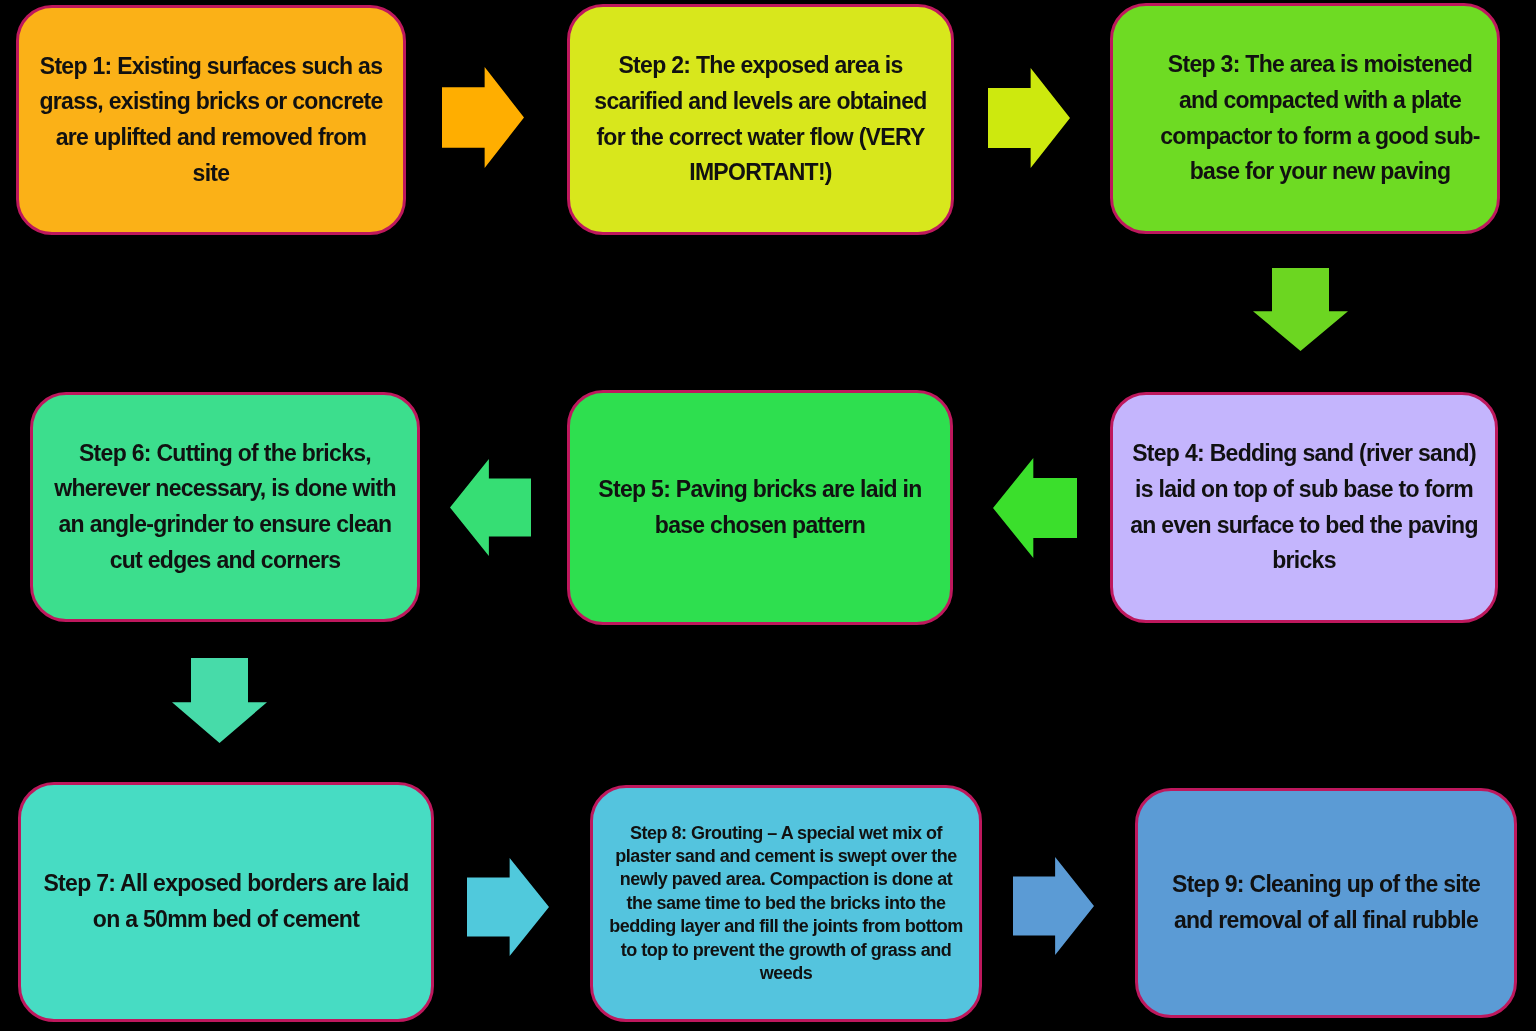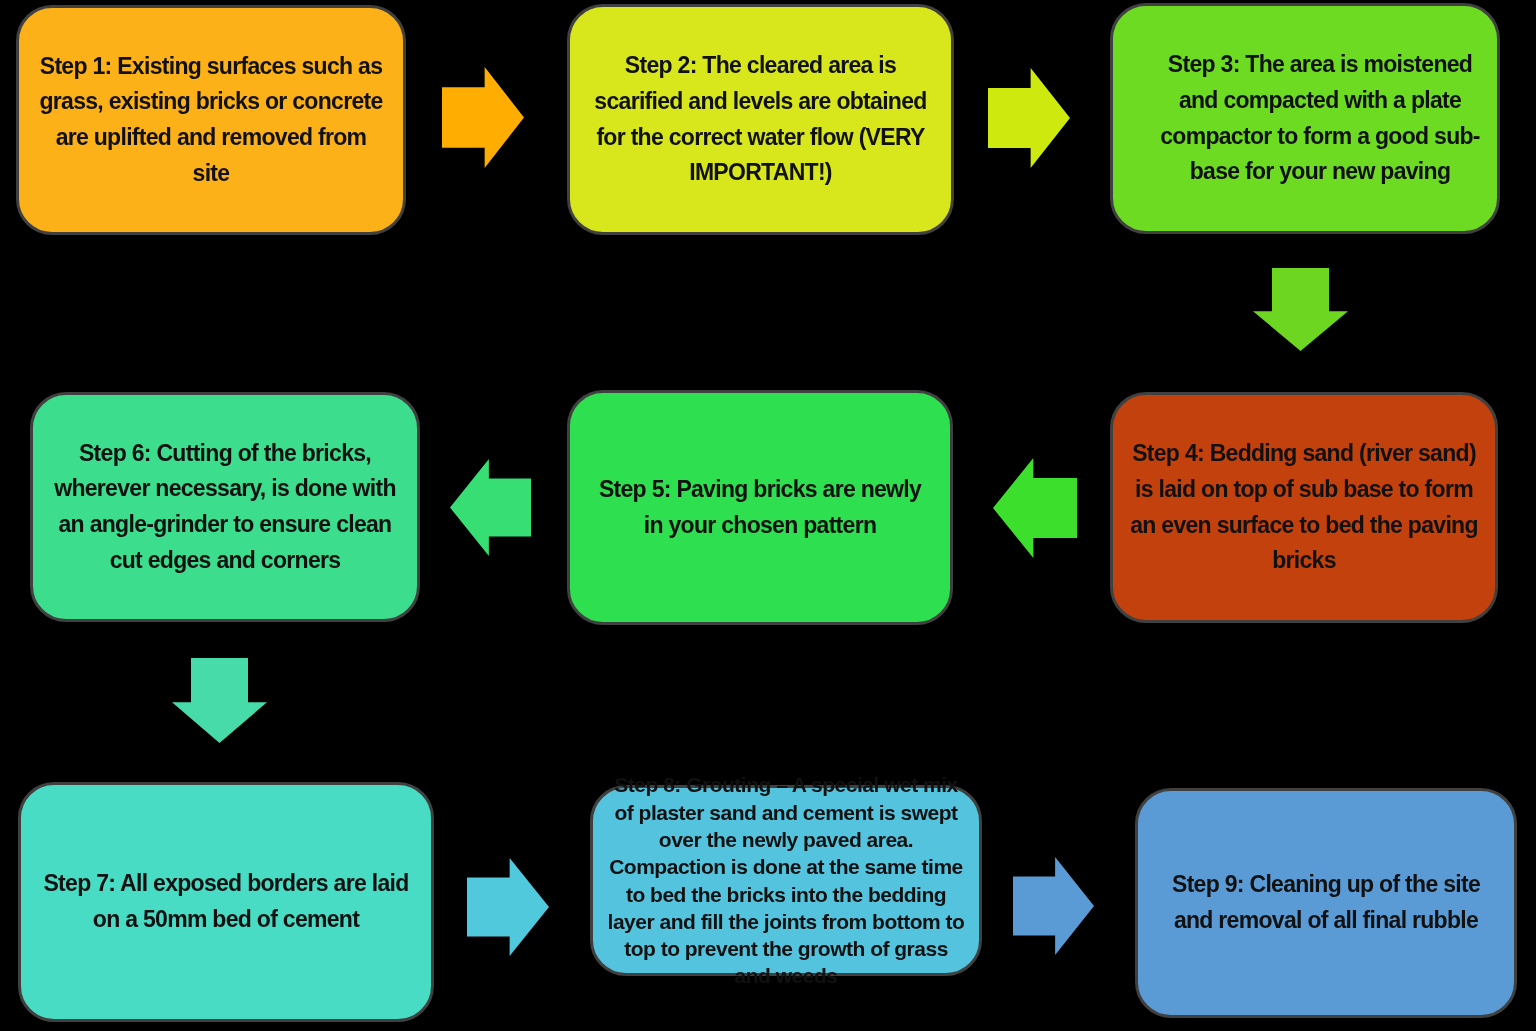--- a/index.html
+++ b/index.html
@@ -11,21 +11,21 @@
     position: relative;
     width: 1536px;
     height: 1031px;
     background: #000000;
     overflow: hidden;
     font-family: "Liberation Sans", sans-serif;
   }
   .box {
     position: absolute;
     box-sizing: border-box;
-    border: 3px solid #404040;
+    border: 3px solid #be185d;
     border-radius: 36px;
     display: flex;
     align-items: center;
     justify-content: center;
     text-align: center;
     padding: 0 18px;
     color: #111111;
     font-weight: 700;
     font-size: 23px;
     line-height: 1.55;
@@ -40,22 +40,22 @@
   .arrow-down  { clip-path: polygon(20% 0%, 80% 0%, 80% 52%, 100% 52%, 50% 100%, 0% 52%, 20% 52%); }
 
   
   .b1 { left: 16px;   top: 5px;   width: 390px; height: 230px; }
   .b2 { left: 567px;  top: 4px;   width: 387px; height: 231px; }
   .b3 { left: 1110px; top: 3px;   width: 390px; height: 231px; padding: 0 14px; }
   .b4 { left: 1110px; top: 392px; width: 388px; height: 231px; padding: 0 12px; }
   .b5 { left: 567px;  top: 390px; width: 386px; height: 235px; }
   .b6 { left: 18px;   top: 392px; width: 390px; height: 230px; margin-left: 12px; }
   .b7 { left: 18px;   top: 782px; width: 416px; height: 240px; }
-  .b8 { left: 590px;  top: 785px; width: 392px; height: 191px; padding: 6px 12px;
-        font-size: 21px; line-height: 1.3; letter-spacing: -0.5px; }
+  .b8 { left: 590px;  top: 785px; width: 392px; height: 237px; padding: 6px 12px;
+        font-size: 18px; line-height: 1.3; letter-spacing: -0.5px; }
   .b9 { left: 1135px; top: 788px; width: 382px; height: 230px; padding: 16px 12px; }
 
   
   .a1 { left: 442px;  top: 67px;  width: 82px; height: 101px; }
   .a2 { left: 988px;  top: 68px;  width: 82px; height: 100px; }
   .a3 { left: 1253px; top: 268px; width: 95px; height: 83px;  }
   .a4 { left: 993px;  top: 458px; width: 84px; height: 100px; }
   .a5 { left: 450px;  top: 459px; width: 81px; height: 97px;  }
   .a6 { left: 172px;  top: 658px; width: 95px; height: 85px;  }
   .a7 { left: 467px;  top: 858px; width: 82px; height: 98px;  }
@@ -65,37 +65,37 @@
 <body>
 
 <div class="canvas">
 
   <div class="box b1" style="background: rgb(251, 177, 23);">
     <span>Step 1: Existing surfaces such as grass, existing bricks or concrete are uplifted and removed from site</span>
   </div>
   <div class="arrow arrow-right a1" style="background: rgb(255, 174, 0);"></div>
 
   <div class="box b2" style="background: rgb(216, 231, 28);">
-    <span>Step 2: The cleared area is scarified and levels are obtained for the correct water flow (VERY IMPORTANT!)</span>
+    <span>Step 2: The exposed area is scarified and levels are obtained for the correct water flow (VERY IMPORTANT!)</span>
   </div>
   <div class="arrow arrow-right a2" style="background: rgb(205, 233, 14);"></div>
 
   <div class="box b3" style="background: rgb(110, 219, 35); padding-left: 44px;">
     <span>Step 3: The area is moistened and compacted with a plate compactor to form a good sub-base for your new paving</span>
   </div>
 
   <div class="arrow arrow-down a3" style="background: rgb(108, 214, 33);"></div>
 
-  <div class="box b4" style="background: #c2410c;">
+  <div class="box b4" style="background: #c4b5fd;">
     <span>Step 4: Bedding sand (river sand) is laid on top of sub base to form an even surface to bed the paving bricks</span>
   </div>
   <div class="arrow arrow-left a4" style="background: rgb(59, 223, 44);"></div>
 
   <div class="box b5" style="background: rgb(46, 223, 79);">
-    <span>Step 5: Paving bricks are newly in your chosen pattern</span>
+    <span>Step 5: Paving bricks are laid in base chosen pattern</span>
   </div>
   <div class="arrow arrow-left a5" style="background: rgb(54, 222, 116);"></div>
 
   <div class="box b6" style="background: rgb(60, 222, 141);">
     <span>Step 6: Cutting of the bricks, wherever necessary, is done with an angle-grinder to ensure clean cut edges and corners</span>
   </div>
 
   <div class="arrow arrow-down a6" style="background: rgb(71, 219, 169);"></div>
 
   <div class="box b7" style="background: rgb(71, 220, 195);">

